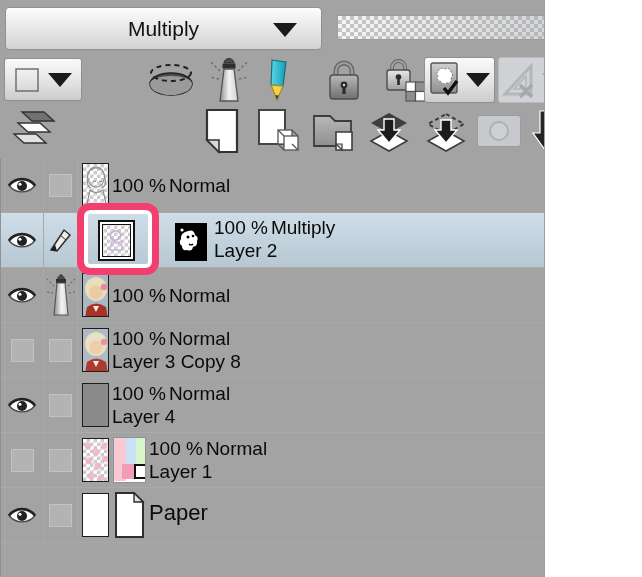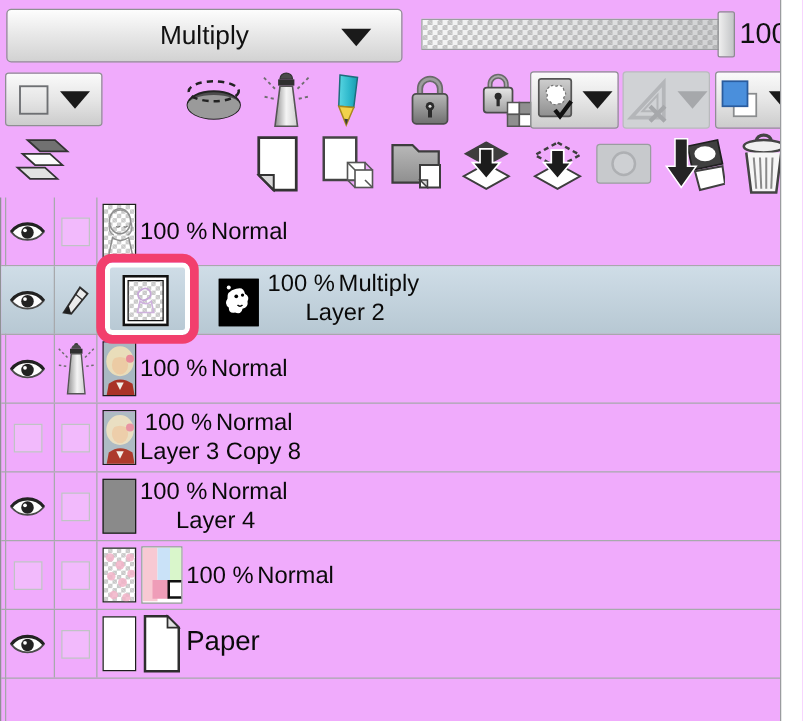--- a/index.html
+++ b/index.html
@@ -1,17 +1,17 @@
 <!DOCTYPE html>
 <html><head>
 <meta charset="utf-8">
 <style>
   html,body{margin:0;padding:0;}
   body{font-family:"Liberation Sans","DejaVu Sans",sans-serif;}
-  .panel{position:relative;width:624px;height:577px;background:#f0abfc;overflow:hidden;
+  .panel{position:relative;width:544px;height:577px;background:#a3a3a3;overflow:hidden;
          outline:1px solid #9a9c9f;}
   
   .hdr{position:absolute;left:0;top:0;width:642px;height:56px;}
   .blend-dd{position:absolute;left:5px;top:7px;width:317px;height:43px;box-sizing:border-box;
     border:1px solid #8e9092;border-radius:4px;
     background:linear-gradient(#fdfdfd,#e9e9e9 45%,#d2d2d2);
     display:flex;align-items:center;justify-content:center;cursor:pointer;}
   .blend-dd .lbl{font-size:21px;color:#111;}
   .tri-dn{width:0;height:0;border-left:12px solid transparent;border-right:12px solid transparent;
     border-top:14px solid #1a1a1a;}
@@ -43,21 +43,21 @@
   .list{position:absolute;left:0;top:158px;width:642px;height:419px;
     border-left:1px solid #8f9194;box-sizing:border-box;}
   .list:before{content:"";position:absolute;left:3px;top:0;bottom:0;width:1px;background:#a5a7aa;}
   .lrow{position:relative;width:100%;height:55px;box-sizing:border-box;
     border-bottom:1px solid #a7a9ac;display:flex;}
   .lrow.selected{background:linear-gradient(#cfdde7,#b7c8d3);}
   .c1{width:43px;box-sizing:border-box;border-right:1px solid #a7a9ac;display:flex;
     align-items:center;justify-content:center;cursor:pointer;}
   .c2{width:34px;box-sizing:border-box;border-right:1px solid #a7a9ac;display:flex;
     align-items:center;justify-content:center;cursor:pointer;}
-  .cmain{position:relative;flex:1;display:flex;align-items:center;text-align:center;}
+  .cmain{position:relative;flex:1;display:flex;align-items:center;}
   .faintbox{width:21px;height:21px;border:1px solid #c0c2c5;background:rgba(255,255,255,0.18);}
   .thumb{box-sizing:border-box;border:1px solid #1d1d1d;width:27px;height:44px;
     margin-left:4px;flex:none;cursor:pointer;overflow:hidden;position:relative;}
   .thumb.checker{background-size:7px 7px;background-position:0 0,3.5px 3.5px;}
   .ltext{margin-left:3px;line-height:23px;font-size:19px;color:#0a0a0a;white-space:nowrap;}
   .ltext .l1 span{margin-right:3px;}
   .paper-name{margin-left:3px;font-size:22px;color:#0a0a0a;align-self:flex-end;margin-bottom:16px;}
   
   .sel-thumb{position:absolute;left:20px;top:7px;width:37px;height:41px;box-sizing:border-box;
     border:2px solid #111;box-shadow:inset 0 0 0 2px #fff,inset 0 0 0 3px #111;cursor:pointer;
@@ -498,20 +498,21 @@
           <svg width="33" height="46" viewBox="0 0 33 46">
             <rect x="0" y="0" width="12" height="43" fill="#f8c9d3"></rect>
             <rect x="12" y="0" width="10" height="26" fill="#cae2f8"></rect>
             <rect x="22" y="0" width="11" height="26" fill="#d9f6cb"></rect>
             <rect x="8" y="26" width="13" height="15" fill="#ef9db8"></rect>
             <rect x="21" y="27" width="11" height="13" fill="#ffffff" stroke="#111" stroke-width="2"></rect>
           </svg>
         </div>
         <div class="ltext">
           <div class="l1"><span>100 %</span><span>Normal</span></div>
+          <div class="l2">Layer 1</div>
         </div>
       </div>
     </div>
 
     <div class="lrow">
       <div class="c1">
         <svg width="30" height="19" viewBox="0 0 30 19">
           <path d="M2 9.5 C8.5 1 21.5 1 28 9.5 C21.5 18 8.5 18 2 9.5 Z" fill="#fdfdfd" stroke="#4a4a4a" stroke-width="1.4"></path>
           <path d="M2 9.5 C8.5 1 21.5 1 28 9.5" fill="none" stroke="#222" stroke-width="2.6"></path>
           <circle cx="15" cy="10" r="5" fill="#222"></circle>

